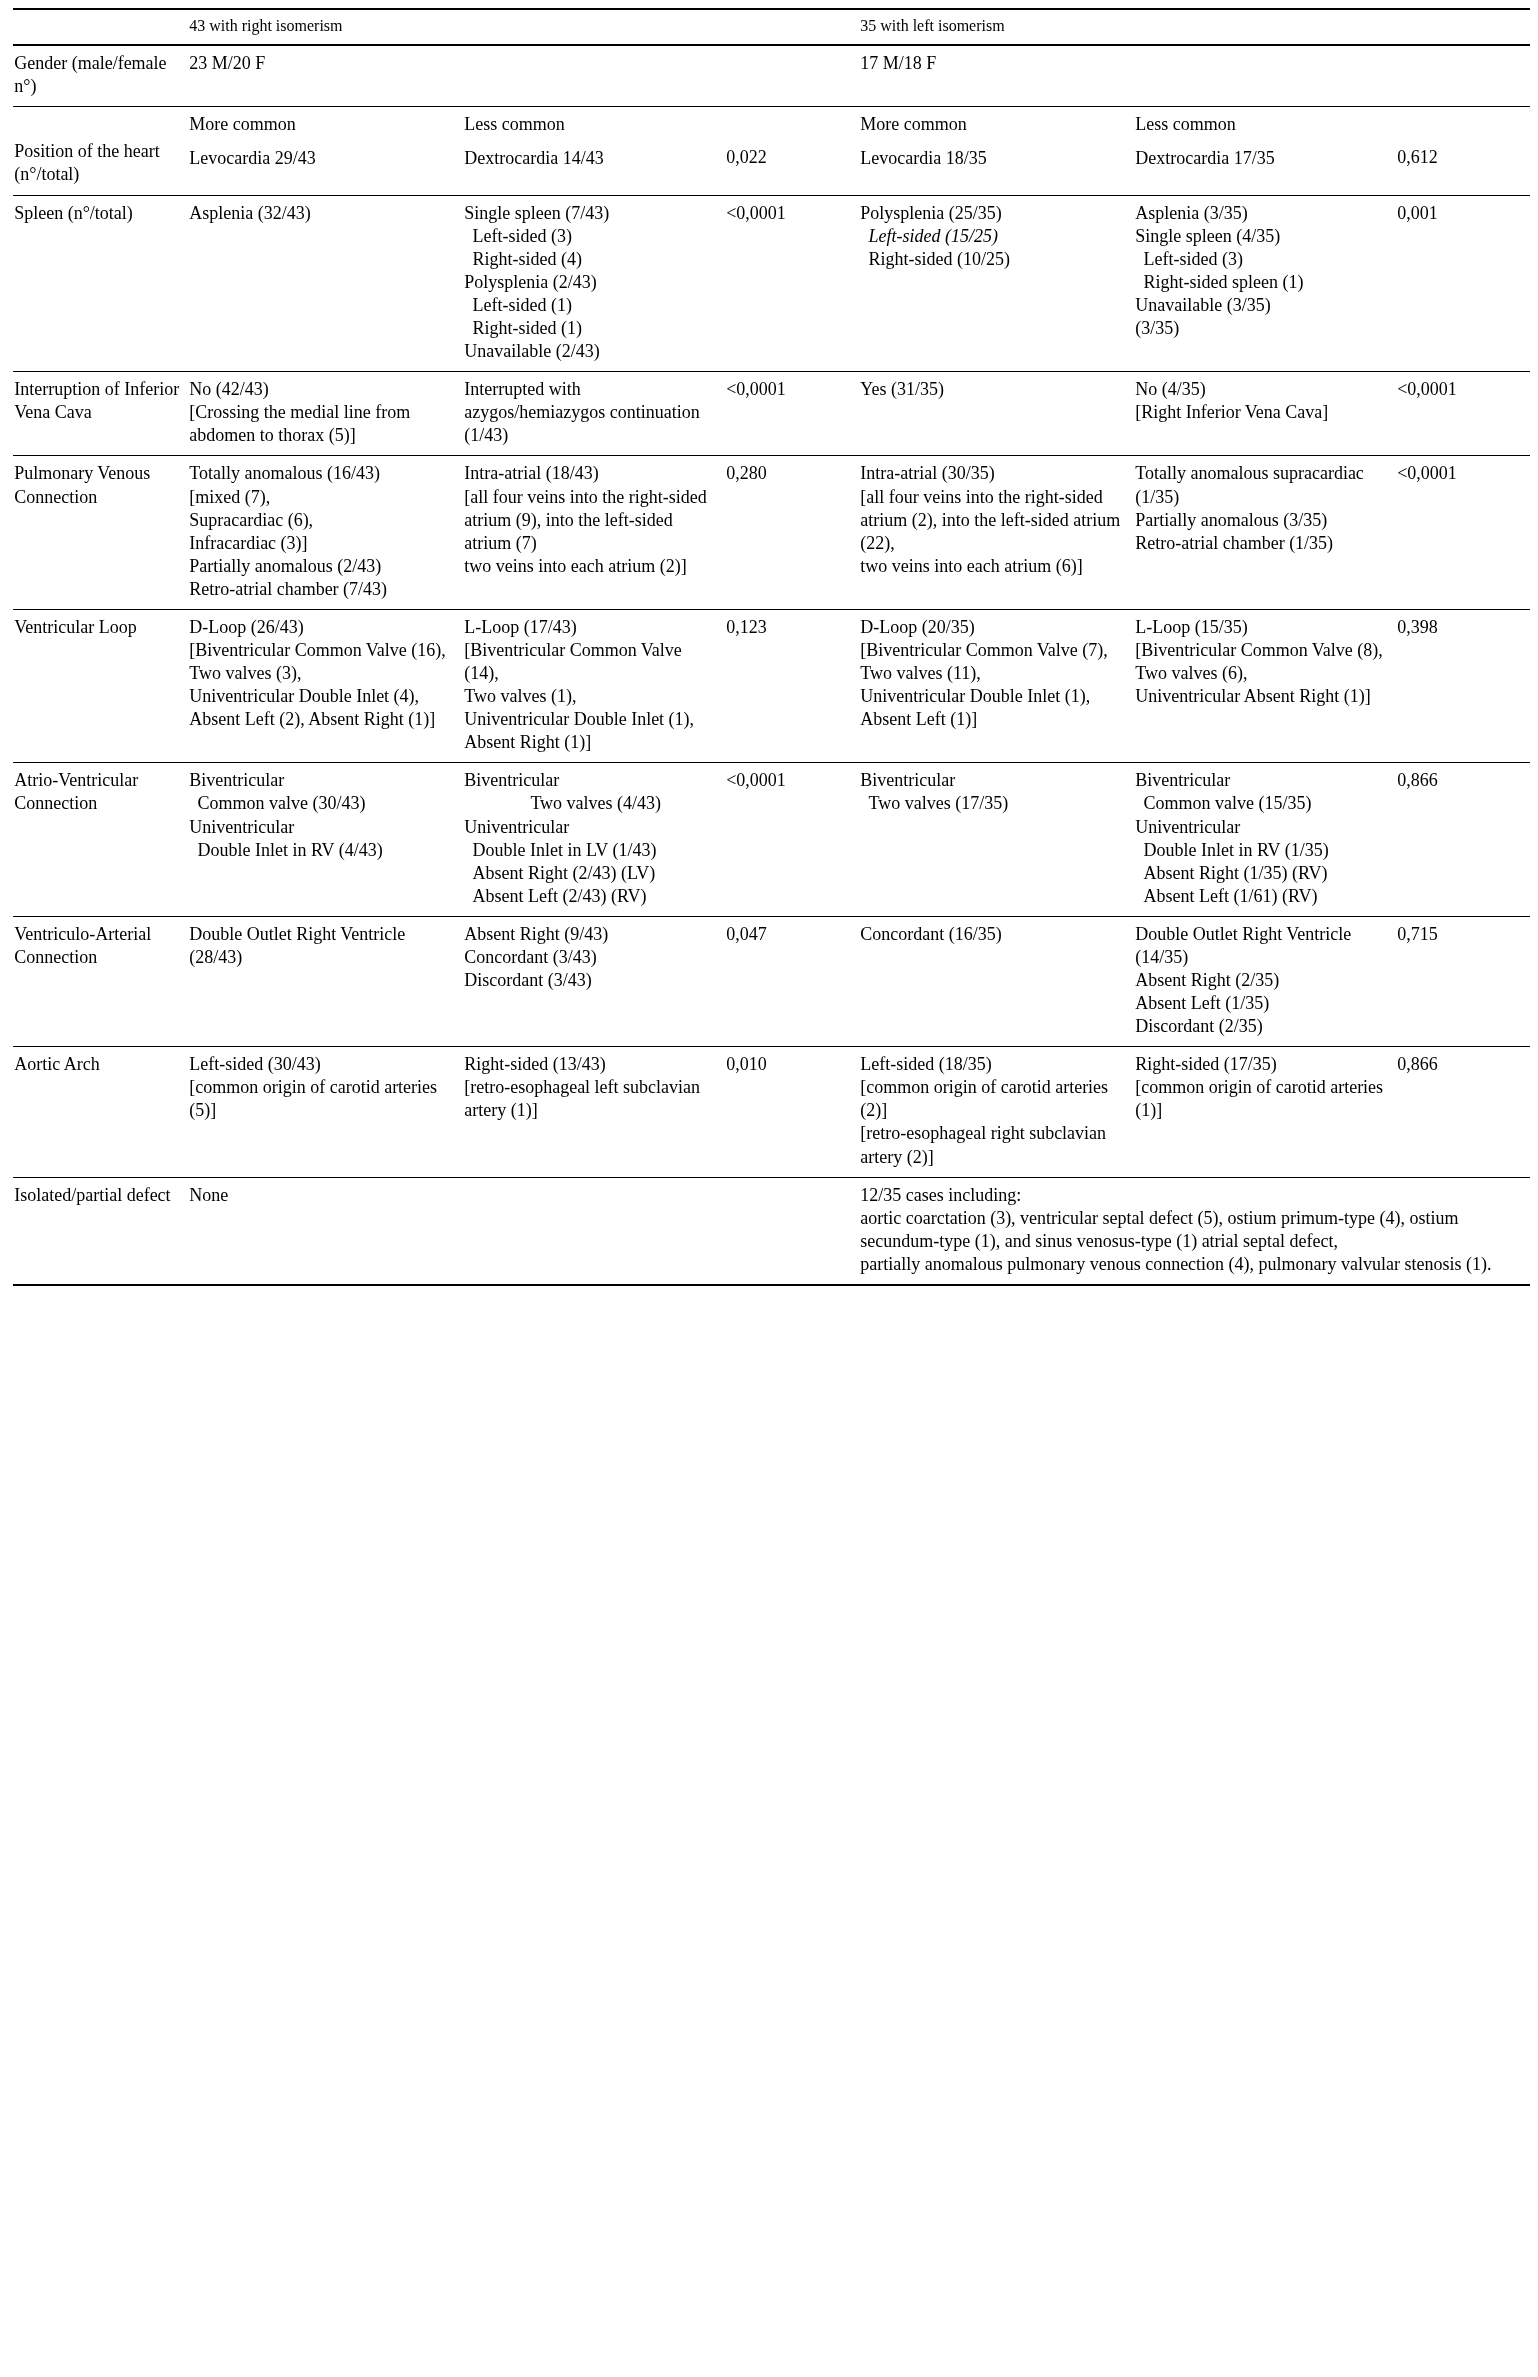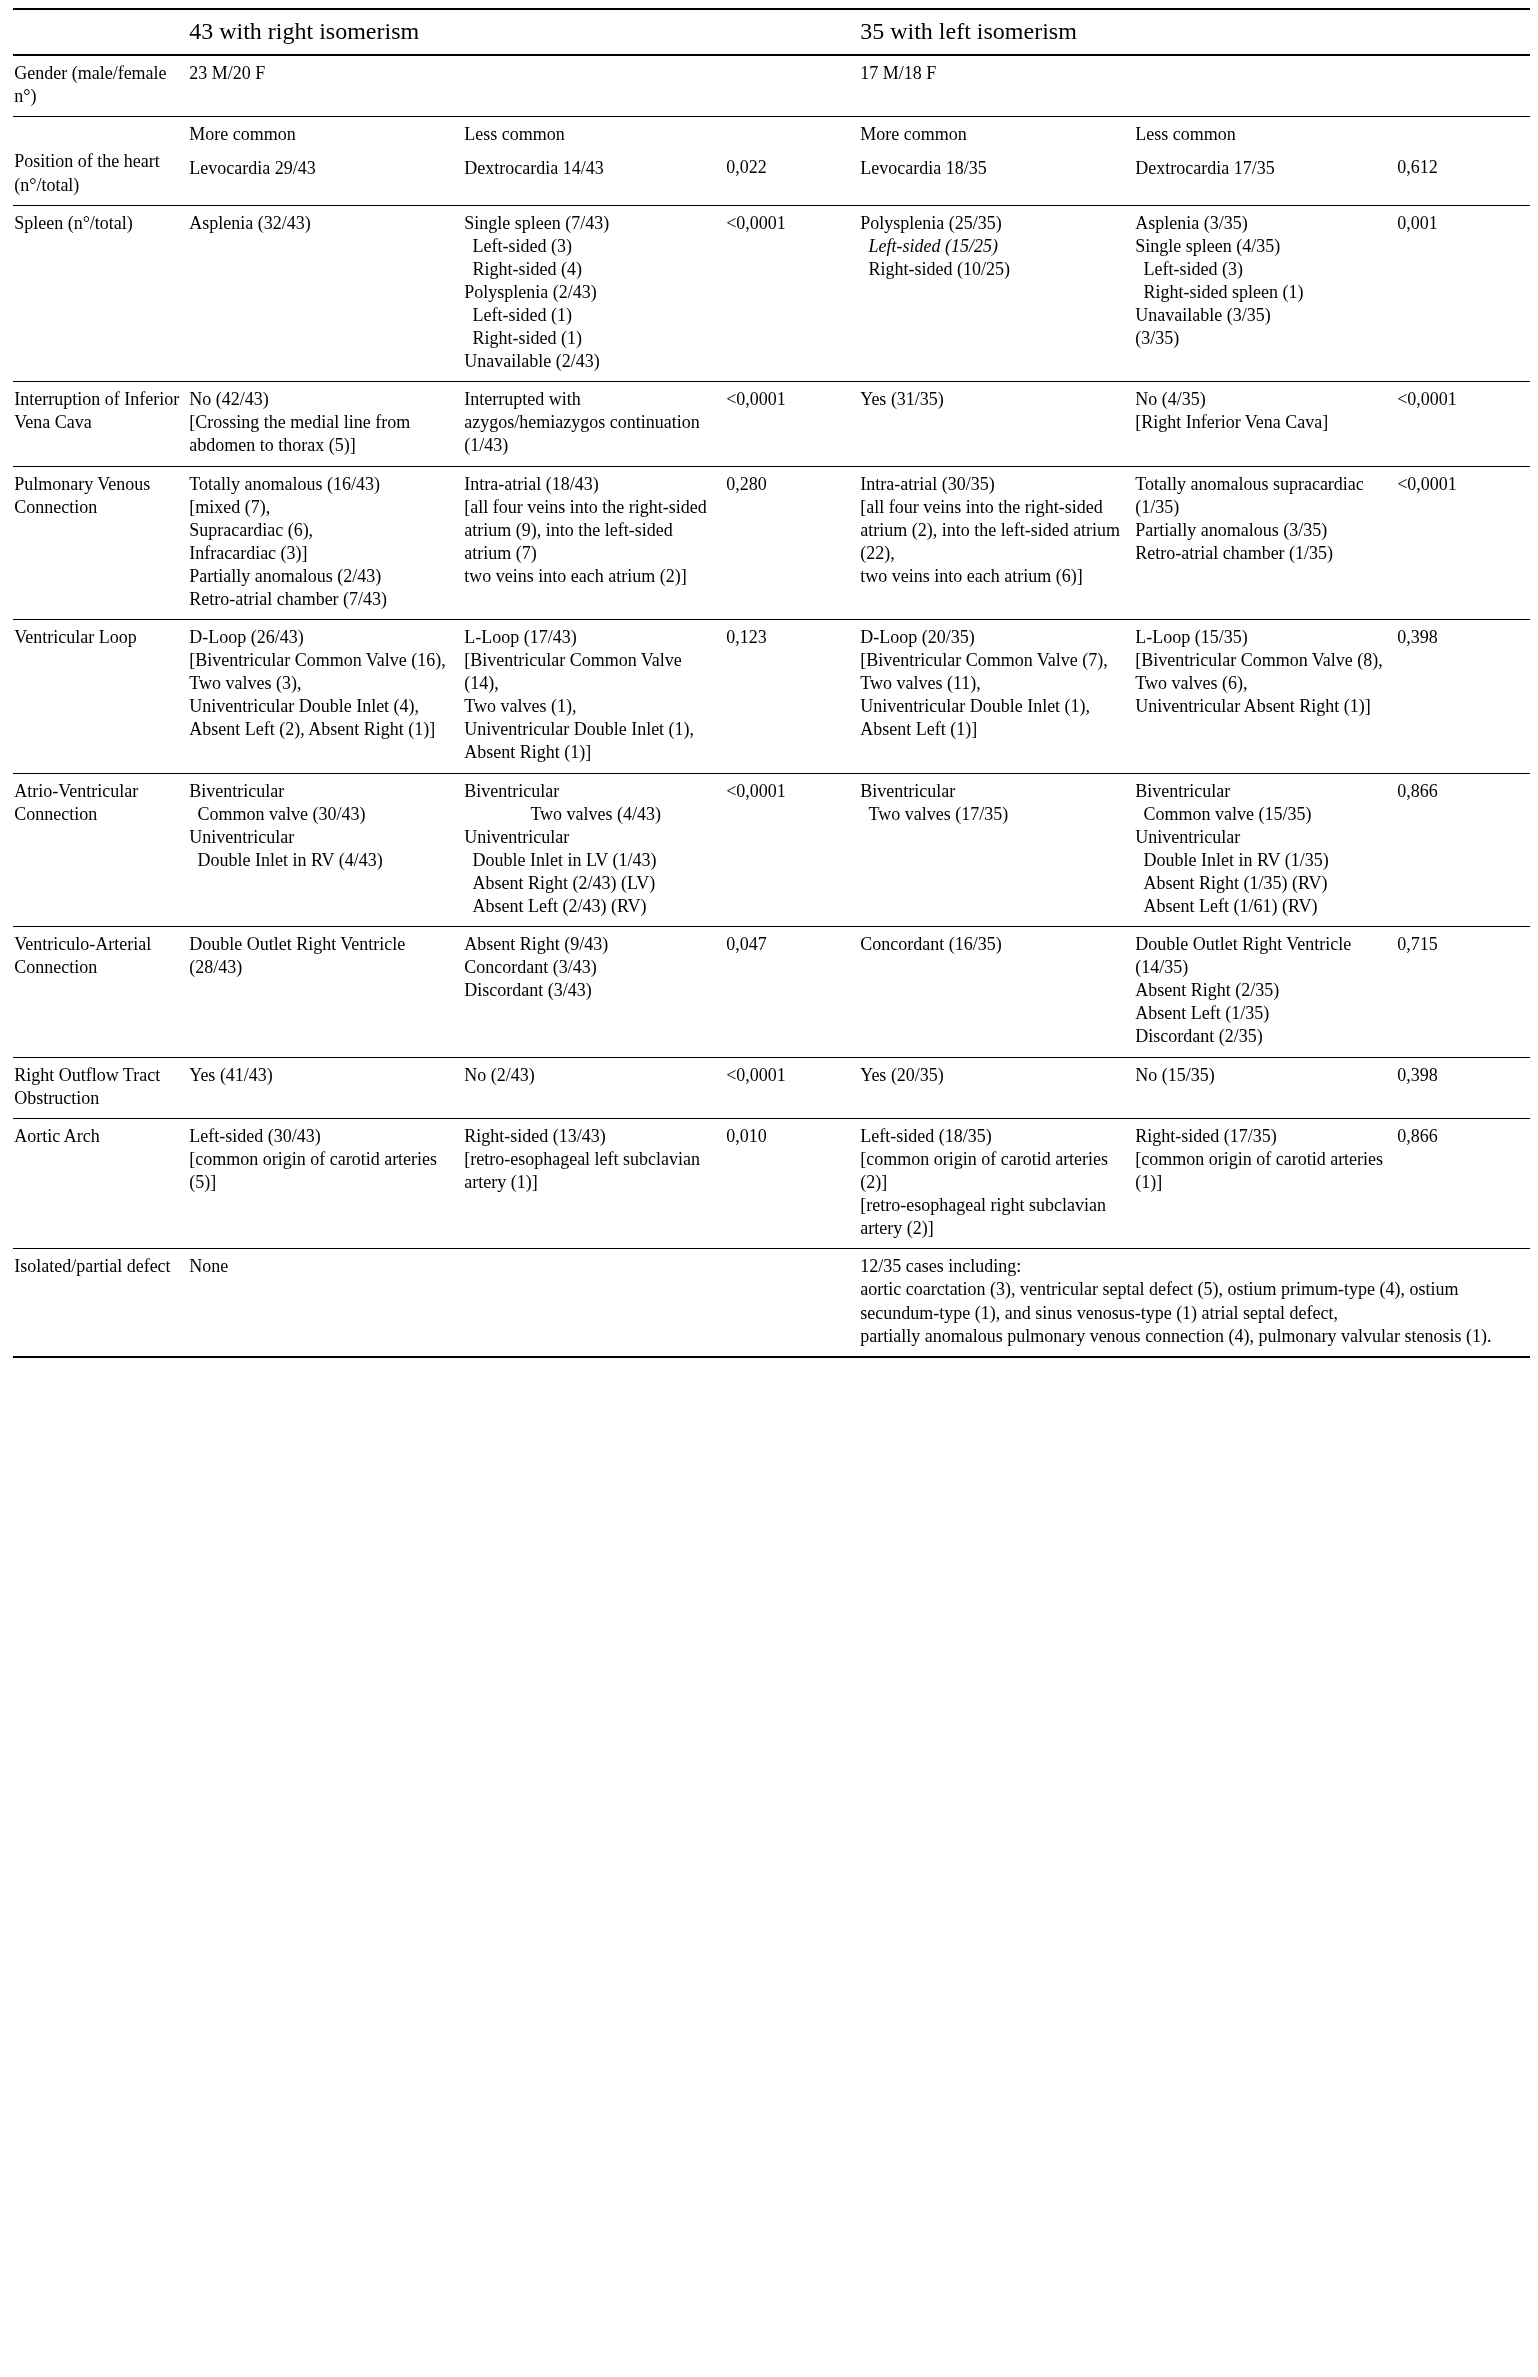--- a/index.html
+++ b/index.html
@@ -50,21 +50,21 @@
 
   
   tr.toprule > td, tr.toprule > th { border-top: 2.4px solid #000; }
   tr.headrow > th { border-bottom: 2.4px solid #000; padding-bottom: 7.1px; }
   tr.datarow > td { border-top: 1.2px solid #000; }
   tr.firstdata > td { border-top: none; }
   tr.bottomrule > td { border-bottom: 2.4px solid #000; }
 
   th.grp {
     text-align: center;
-    font-size: 24px;
+    font-size: 16px;
     padding-top: 8.3px;
     padding-bottom: 6px;
   }
   .sub { display: block; }
   .subhead { display: block; margin-bottom: 10.7px; }
   td.pcell { white-space: nowrap; }
 </style>
 </head>
 <body>
 
@@ -279,29 +279,20 @@
         <td>Concordant (16/35)</td>
         <td>
             <span class="sub">Double Outlet Right Ventricle (14/35)</span>
             <span class="sub">Absent Right (2/35)</span>
             <span class="sub">Absent Left (1/35)</span>
             <span class="sub">Discordant (2/35)</span>
           </td>
         <td class="pcell">0,715</td>
       </tr>
 
-      <tr class="datarow">
-        <td>Right Outflow Tract Obstruction</td>
-        <td>Yes (41/43)</td>
-        <td>No (2/43)</td>
-        <td class="pcell">&lt;0,0001</td>
-        <td>Yes (20/35)</td>
-        <td>No (15/35)</td>
-        <td class="pcell">0,398</td>
-      </tr>
 
 
       <tr class="datarow">
         <td>Aortic Arch</td>
         <td>
             <span class="sub">Left-sided (30/43)</span>
             <span class="sub">[common origin of carotid arteries (5)]</span>
           </td>
         <td>
             <span class="sub">Right-sided (13/43)</span>

